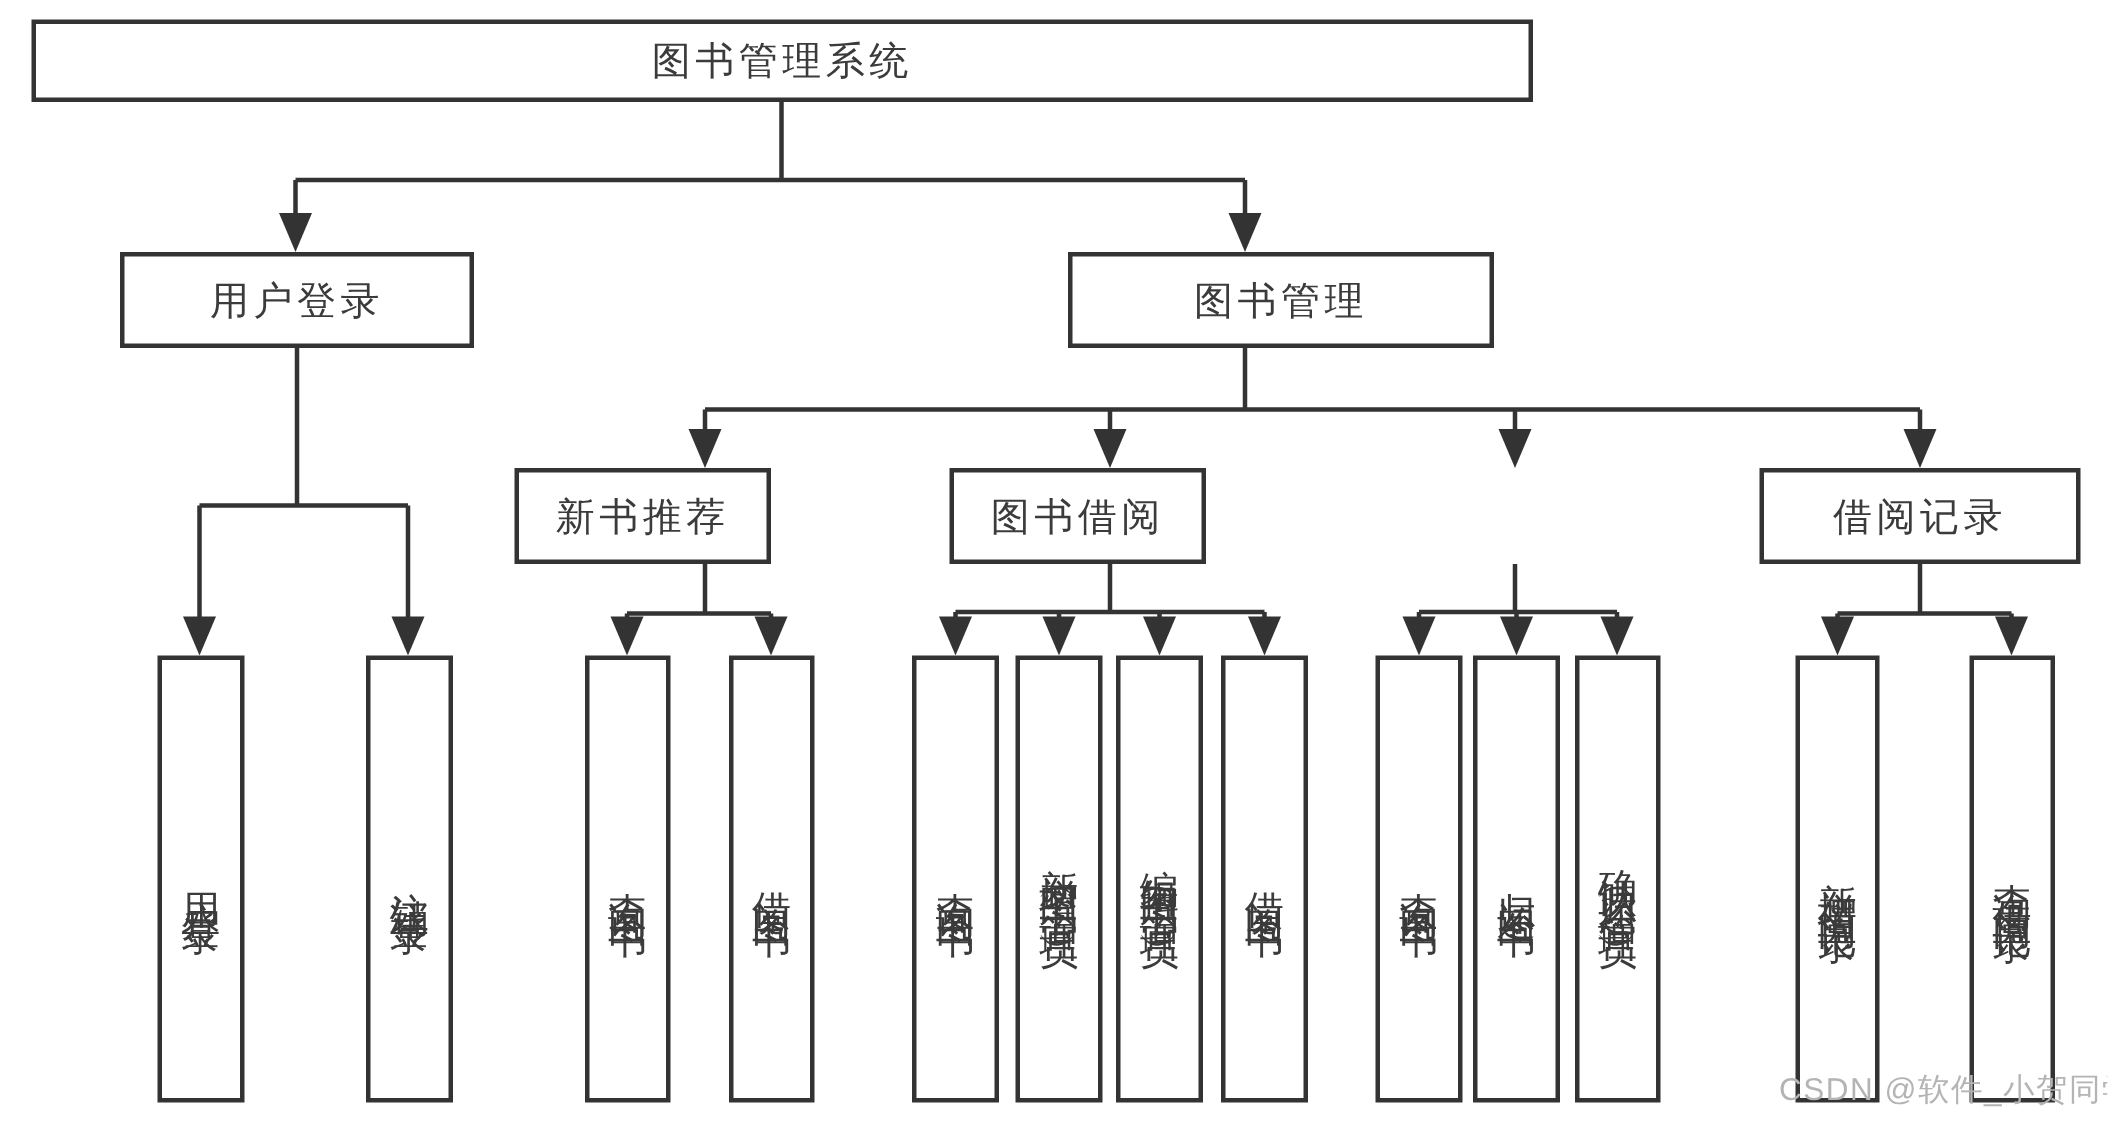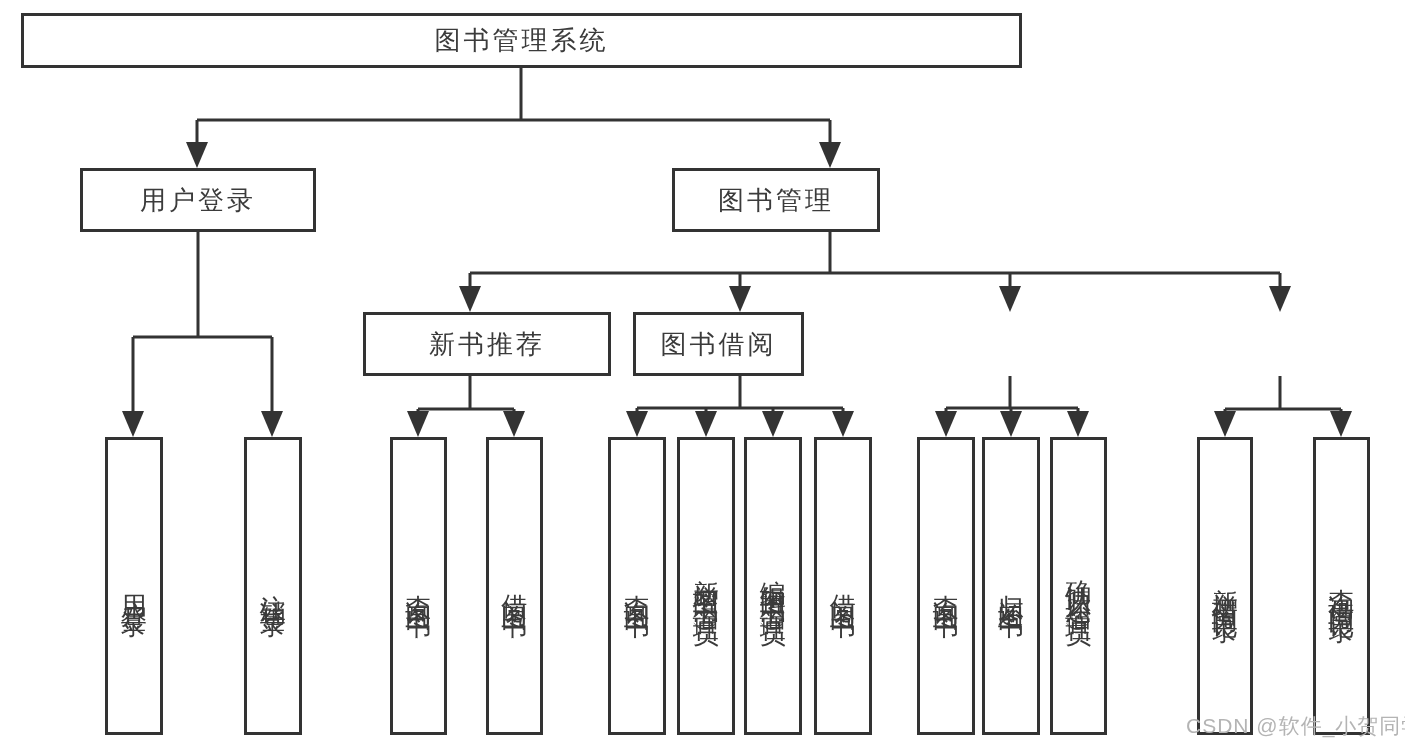--- a/index.html
+++ b/index.html
@@ -92,24 +92,25 @@
       <polygon points="1000,411 1022,411 1011,437"></polygon>
       <polygon points="1067,411 1089,411 1078,437"></polygon>
       <polygon points="1214,411 1236,411 1225,437"></polygon>
       <polygon points="1330,411 1352,411 1341,437"></polygon>
     </g>
   </svg>
 
   <div class="box h" style="left:21px;top:13px;width:1001px;height:55px">图书管理系统</div>
 
   <div class="box h" style="left:80px;top:168px;width:236px;height:64px">用户登录</div>
-  <div class="box h" style="left:672px;top:168px;width:208px;height:64px">图书管理</div>
+  <div class="box h" style="left:712px;top:168px;width:284px;height:64px">图书管理</div>
 
-  <div class="box h" style="left:363px;top:312px;width:248px;height:64px">新书推荐</div>
+  <div class="box h" style="left:343px;top:312px;width:171px;height:64px">新书推荐</div>
   <div class="box h" style="left:633px;top:312px;width:171px;height:64px">图书借阅</div>
+  <div class="box h" style="left:1173px;top:312px;width:214px;height:64px">借阅记录</div>
 
   <div class="box v" style="left:105px;top:437px;width:58px;height:298px">用户登录</div>
   <div class="box v" style="left:244px;top:437px;width:58px;height:298px">注销登录</div>
 
   <div class="box v" style="left:390px;top:437px;width:57px;height:298px">查询图书</div>
   <div class="box v" style="left:486px;top:437px;width:57px;height:298px">借阅图书</div>
 
   <div class="box v" style="left:608px;top:437px;width:58px;height:298px">查询图书</div>
   <div class="box v" style="left:677px;top:437px;width:58px;height:298px">新增图书（管理员）</div>
   <div class="box v" style="left:744px;top:437px;width:58px;height:298px">编辑图书（管理员）</div>

